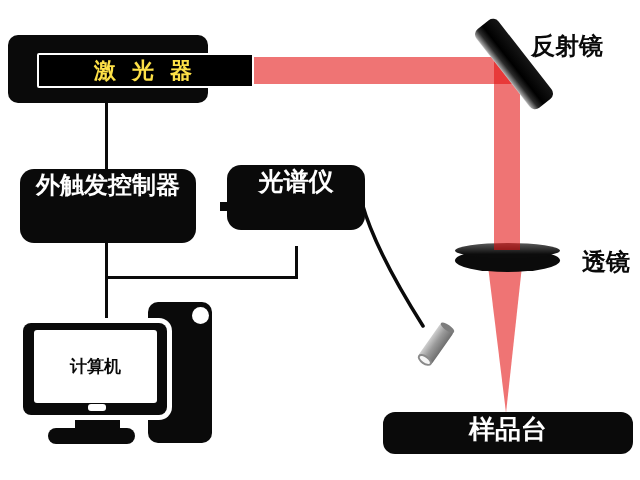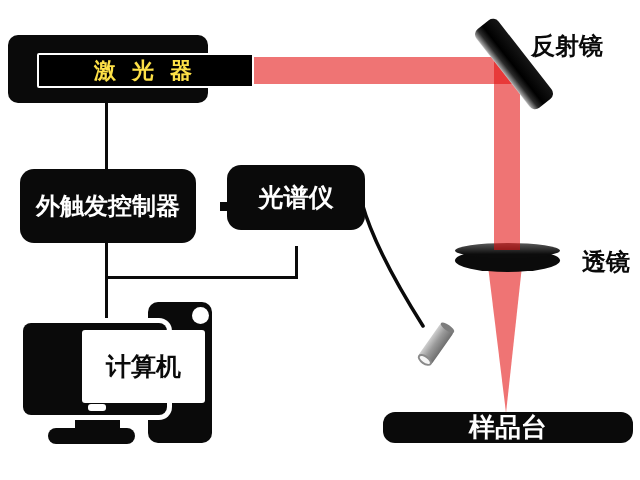--- a/index.html
+++ b/index.html
@@ -1,20 +1,20 @@
 <!DOCTYPE html>
 <html style="--ink: #0a0a0a; --beam_rgba: rgba(227,16,16,0.58); --beam_single_hex: #f07473; --beam_overlap_hex: #e43a38; --probe_gray: #9a9a9a; --background: #ffffff;"><head>
 <meta charset="utf-8">
 <style>
   html,body{margin:0;padding:0;background:#fff;}
   #stagearea{position:relative;width:640px;height:480px;background:#fff;overflow:hidden;
     font-family:"Liberation Sans","DejaVu Sans",sans-serif;font-weight:bold;}
   .abs{position:absolute;box-sizing:border-box;}
   .ink{background:var(--ink,#0a0a0a);}
-  .box{background:var(--ink,#0a0a0a);color:#fff;display:flex;align-items:center;justify-content:center;z-index:6;}
+  .box{background:var(--ink,#0a0a0a);color:#fff;display:flex;align-items:flex-start;justify-content:center;z-index:6;}
   .floatlabel{color:#0a0a0a;font-size:24px;z-index:7;white-space:nowrap;}
   
   .line{background:#0a0a0a;z-index:1;}
   .l-laser-ctrl{left:105px;top:103px;width:3px;height:67px;}
   .l-ctrl-pc{left:105px;top:242px;width:3px;height:83px;}
   .l-horiz{left:105px;top:276px;width:193px;height:3px;}
   .l-spec-down{left:295px;top:246px;width:3px;height:33px;}
   
   .beam{background:var(--beam_rgba,rgba(227,16,16,0.58));}
   .beam-h{left:218px;top:57px;width:302px;height:27px;z-index:4;}
@@ -32,28 +32,28 @@
     transform:rotate(52deg);
     background:linear-gradient(180deg,#161616 0%,#000 55%,#2b2b2b 78%,#9a9a9a 96%,#c9c9c9 100%);}
   
   .lens-body{left:455px;top:249px;width:105px;height:23px;border-radius:50%;background:#0b0b0b;z-index:3;}
   .lens-top{left:455px;top:243px;width:105px;height:15px;border-radius:50%;z-index:3;
     background:linear-gradient(180deg,#5a5a5a,#0c0c0c 75%);}
   
   .ctrl-box{left:20px;top:169px;width:176px;height:74px;border-radius:14px;font-size:24px;}
   .spec-box{left:227px;top:165px;width:138px;height:65px;border-radius:14px;font-size:25px;}
   .spec-nub{left:220px;top:202px;width:9px;height:9px;z-index:6;}
-  .stage-box{left:383px;top:412px;width:250px;height:31px;border-radius:12px;font-size:26px;}
+  .stage-box{left:383px;top:412px;width:250px;height:42px;border-radius:12px;font-size:26px;}
   
   .tower{left:148px;top:302px;width:64px;height:141px;border-radius:10px;z-index:5;}
   .tower-dot{left:192px;top:307px;width:17px;height:17px;border-radius:50%;background:#fff;z-index:6;}
   .monitor{left:23px;top:323px;width:144px;height:92px;border-radius:8px;z-index:6;
     box-shadow:0 0 0 5px #fff;}
   .monitor-screen{left:34px;top:330px;width:123px;height:73px;background:#fff;border-radius:3px;
-    display:flex;align-items:center;justify-content:center;color:#0a0a0a;font-size:25px;z-index:7;margin-left:48px;}
+    display:flex;align-items:center;justify-content:center;color:#0a0a0a;font-size:17px;z-index:7;}
   .monitor-notch{left:88px;top:404px;width:18px;height:7px;border-radius:3px;background:#fff;z-index:7;}
   .neck{left:75px;top:415px;width:45px;height:16px;z-index:5;}
   .base{left:48px;top:428px;width:87px;height:16px;border-radius:8px;z-index:5;}
   
   .fiber-svg{left:0;top:0;width:640px;height:480px;z-index:1;}
   .probe{left:428px;top:323px;width:16px;height:42px;border-radius:4px;z-index:2;
     transform:rotate(35deg);
     background:linear-gradient(90deg,#cfcfcf,#9a9a9a 45%,#6f6f6f);}
   .probe-tip{position:absolute;left:0;bottom:-3px;width:16px;height:9px;border-radius:50%;
     background:#f6f6f6;border:2px solid #8a8a8a;box-sizing:border-box;}

